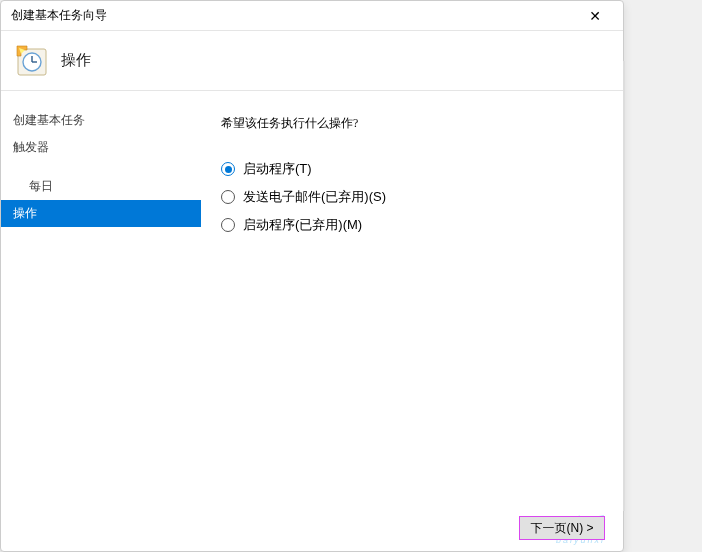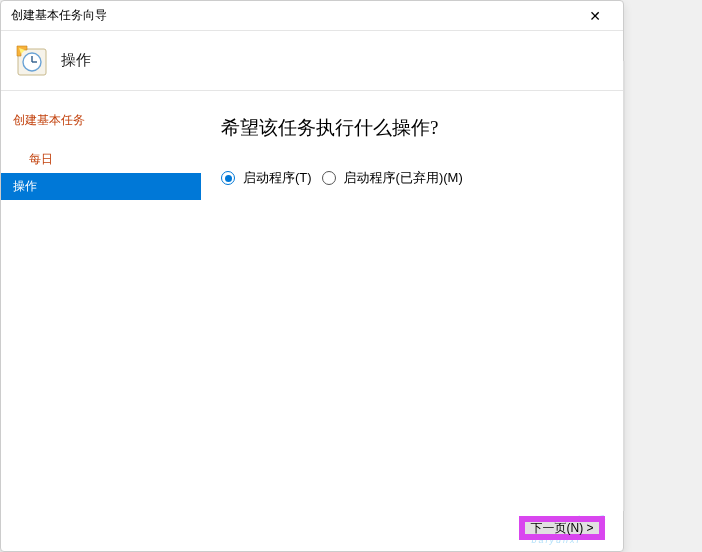--- a/index.html
+++ b/index.html
@@ -47,40 +47,40 @@
     display: flex;
     overflow: hidden;
   }
   .sidebar {
     width: 200px;
     padding-top: 16px;
   }
   .sidebar .nav-item {
     padding: 5px 10px 5px 12px;
     font-size: 12px;
-    color: #c2410c;
+    color: #404040;
     cursor: pointer;
   }
   .sidebar .nav-item.sub { padding-left: 28px; margin-top: 12px; }
   .sidebar .nav-item.selected {
     background: #0078d7;
     color: #fff;
   }
 
   .content {
     flex: 1;
     padding: 24px 20px 0 20px;
     position: relative;
   }
   .question {
-    font-size: 19px;
+    font-size: 12px;
     margin-bottom: 28px;
     font-family: Liberation Serif, serif;
   }
-  .radio-group { display: flex; gap: 10px; }
+  .radio-group { display: flex; flex-direction: column; gap: 10px; }
   .radio-row {
     display: flex; align-items: center; gap: 8px;
     font-size: 13px;
     cursor: pointer;
   }
   .radio {
     width: 14px; height: 14px;
     border: 1px solid #555;
     border-radius: 50%;
     display: inline-flex; align-items: center; justify-content: center;
@@ -112,25 +112,26 @@
     font-weight: 500;
     font-style: italic;
   }
   .watermark .sub {
     display: block;
     font-size: 9px;
     letter-spacing: 2px;
     color: #2aa7ee;
     opacity: .8;
     margin-top: -4px;
+    text-align: right;
   }
   .btn {
     min-width: 86px;
     height: 24px;
-    border: 6px solid #d946ef;
+    border: 1px solid #d946ef;
     background: #e1e1e1;
     font-size: 12px;
     display: inline-flex; align-items: center; justify-content: center;
     cursor: pointer;
     position: relative;
     z-index: 2;
   }
 
   
   .right-edge {
@@ -162,32 +163,37 @@
         <polygon points="2,2 12,2 12,6 6,6 6,12 2,12" fill="#f7b23b" stroke="#c7821a" stroke-width=".6"></polygon>
         <polygon points="4,4 10,6 6,10" fill="#fff17a"></polygon>
       </svg>
     </span>
     <div class="page-title">操作</div>
   </div>
 
   <div class="body">
     <div class="sidebar">
         <div class="nav-item"><span>创建基本任务</span></div>
+        <div class="nav-item"><span>触发器</span></div>
         <div class="nav-item sub"><span>每日</span></div>
         <div class="nav-item selected"><span>操作</span></div>
       </div>
     <div class="content">
       <div class="question">希望该任务执行什么操作?</div>
       <div class="radio-group">
           <label class="radio-row">
             <span class="radio checked"></span>
             <span>启动程序(T)</span>
           </label>
           <label class="radio-row">
             <span class="radio"></span>
+            <span>发送电子邮件(已弃用)(S)</span>
+          </label>
+          <label class="radio-row">
+            <span class="radio"></span>
             <span>启动程序(已弃用)(M)</span>
           </label>
         </div>
     </div>
   </div>
 
   <div class="footer">
     <div class="watermark">
       <span>云  键重</span>
       <span class="sub">baiyunxi</span>

